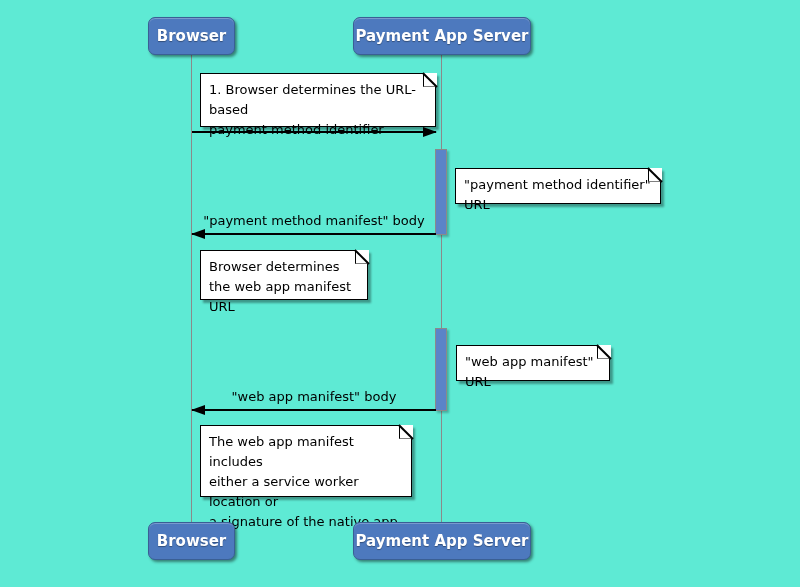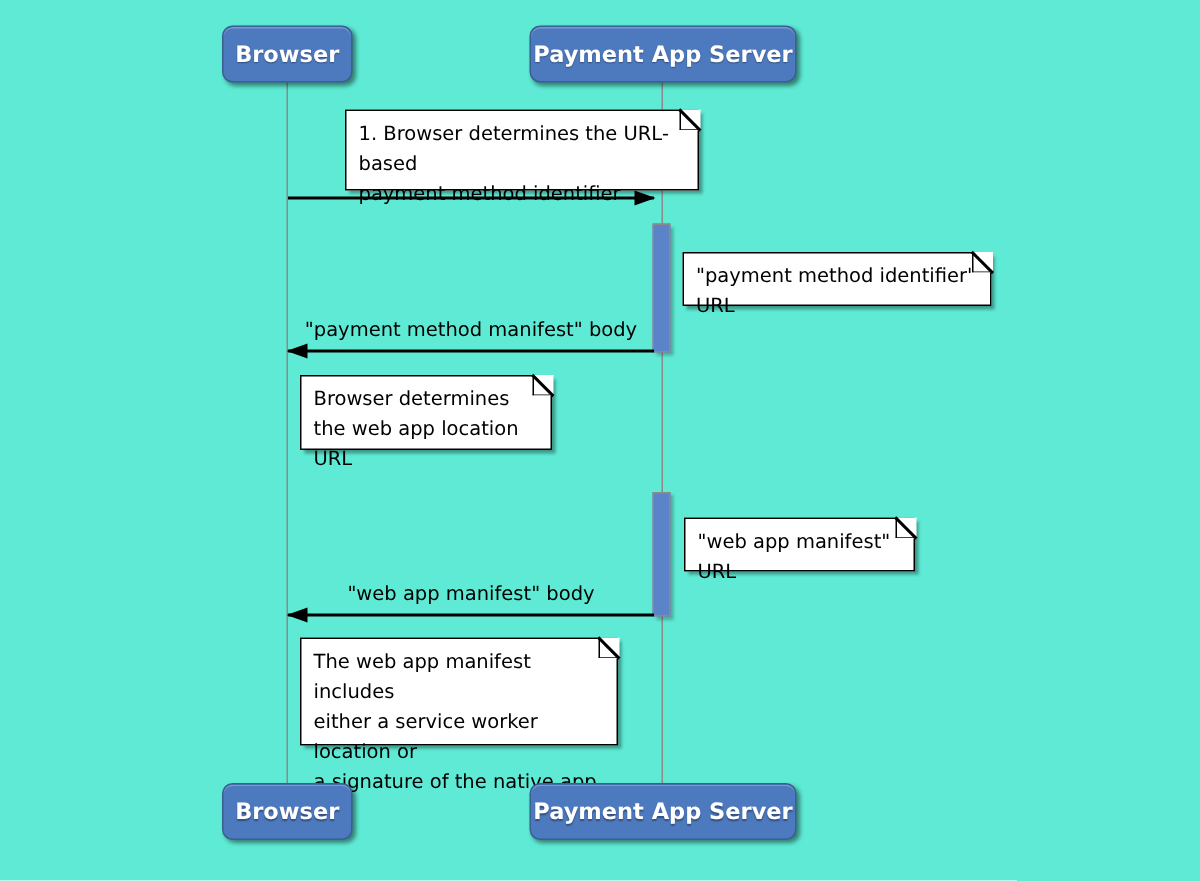--- a/index.html
+++ b/index.html
@@ -62,21 +62,21 @@
   
   .note{
     position:absolute;box-sizing:border-box;
     background:var(--note_fill,#ffffff);
     border:1.5px solid var(--note_border,#000);
     box-shadow:2.5px 2.5px 2px rgba(0,0,0,0.35);
     padding:6px 8px 4px 8px;
     font-size:13px;line-height:20px;
   }
   .note-text{white-space:pre-line;}
-  #note-1{left:200px;top:73px; width:236px;height:54px;margin-left:30px;}
+  #note-1{left:200px;top:73px; width:236px;height:54px;}
   #note-2{left:455px;top:168px;width:206px;height:36px;}
   #note-3{left:200px;top:250px;width:168px;height:50px;}
   #note-4{left:456px;top:345px;width:154px;height:36px;}
   #note-5{left:200px;top:425px;width:212px;height:72px;}
 
   .fold{position:absolute;top:-1.5px;right:-1.5px;width:14px;height:14px;background:#ffffff;}
   .fold::before{
     content:"";position:absolute;left:0;top:0;width:14px;height:14px;box-sizing:border-box;
     background:#ffffff;
     border-left:1.5px solid var(--note_border,#000);
@@ -127,21 +127,21 @@
   <div class="message" id="message-2">
     <div class="msg-label">"payment method manifest" body</div>
     <div class="msg-line">
       <span class="arrow-left"></span>
     </div>
   </div>
 
   <div class="note" id="note-3">
     <span class="fold"></span>
     <div class="note-text">Browser determines
-the web app location URL</div>
+the web app manifest URL</div>
   </div>
 
 
   <div class="note" id="note-4">
     <span class="fold"></span>
     <div class="note-text">"web app manifest" URL</div>
   </div>
 
   <div class="message" id="message-4">
     <div class="msg-label">"web app manifest" body</div>

